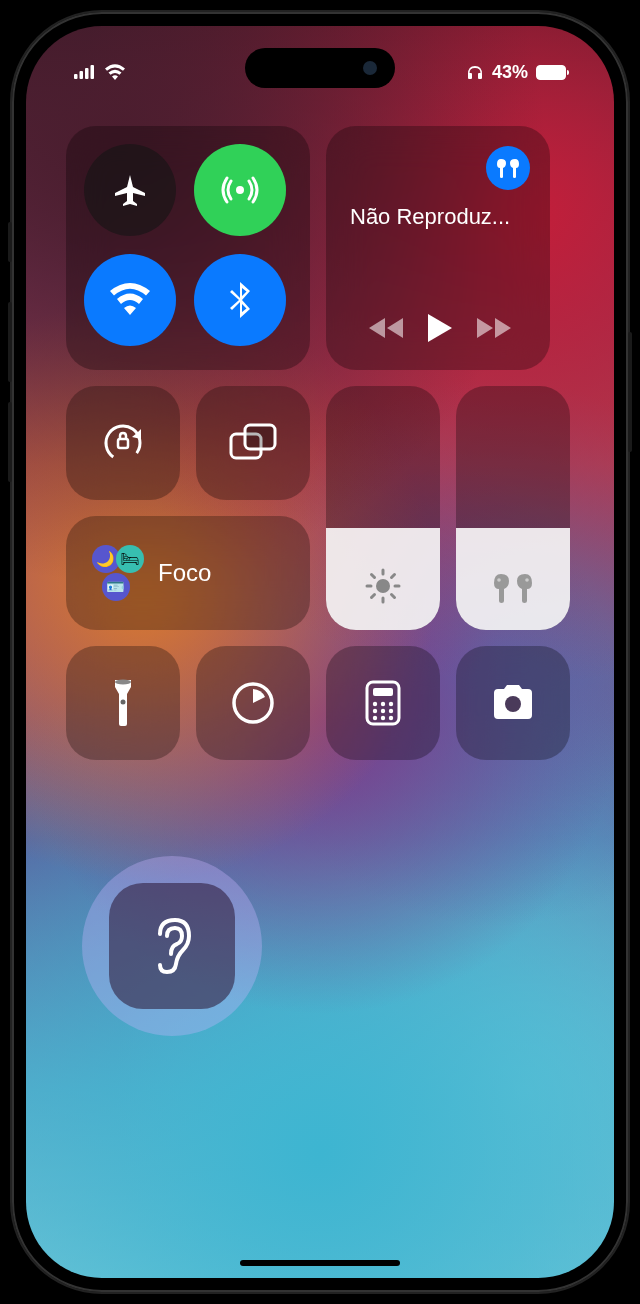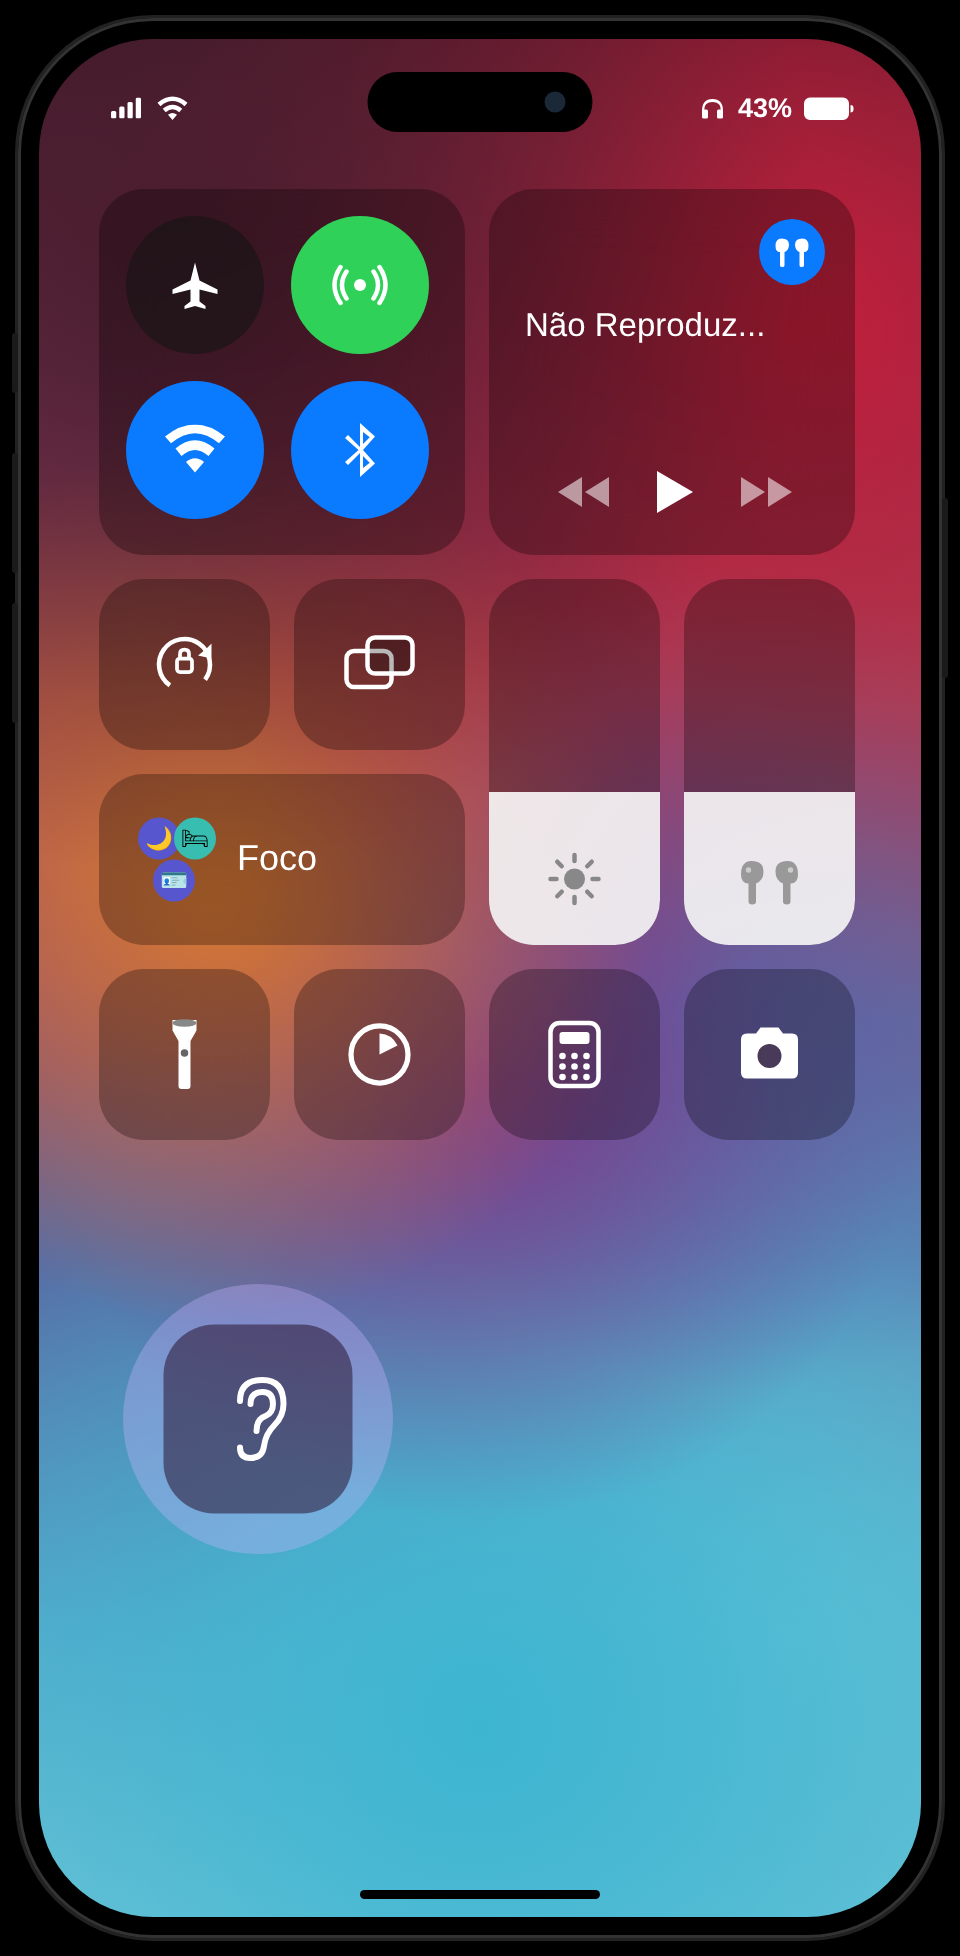--- a/index.html
+++ b/index.html
@@ -114,21 +114,21 @@
   height: 92px;
   border-radius: 50%;
   display: flex;
   align-items: center;
   justify-content: center;
 }
 .c-dark { background: rgba(20,20,20,0.6); }
 .c-green { background: #30d158; }
 .c-blue { background: #0a7aff; }
 .media-tile {
-  width: 244px;
+  width: 224px;
   height: 244px;
   padding: 22px 20px 18px 24px;
   display: flex;
   flex-direction: column;
   position: relative;
 }
 .airpods-badge {
   position: absolute;
   top: 20px;
   right: 20px;

